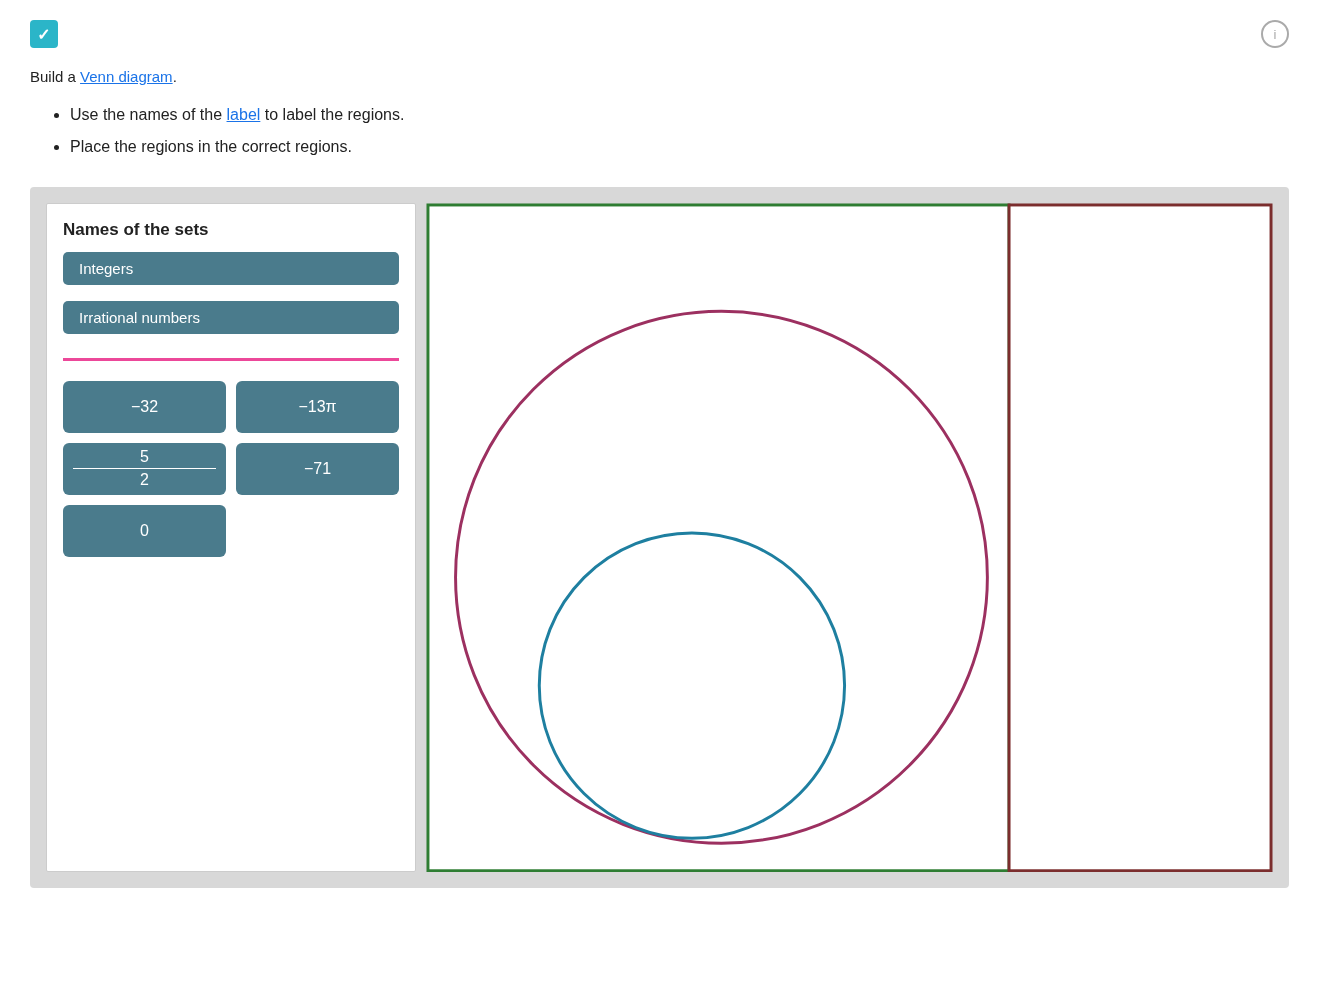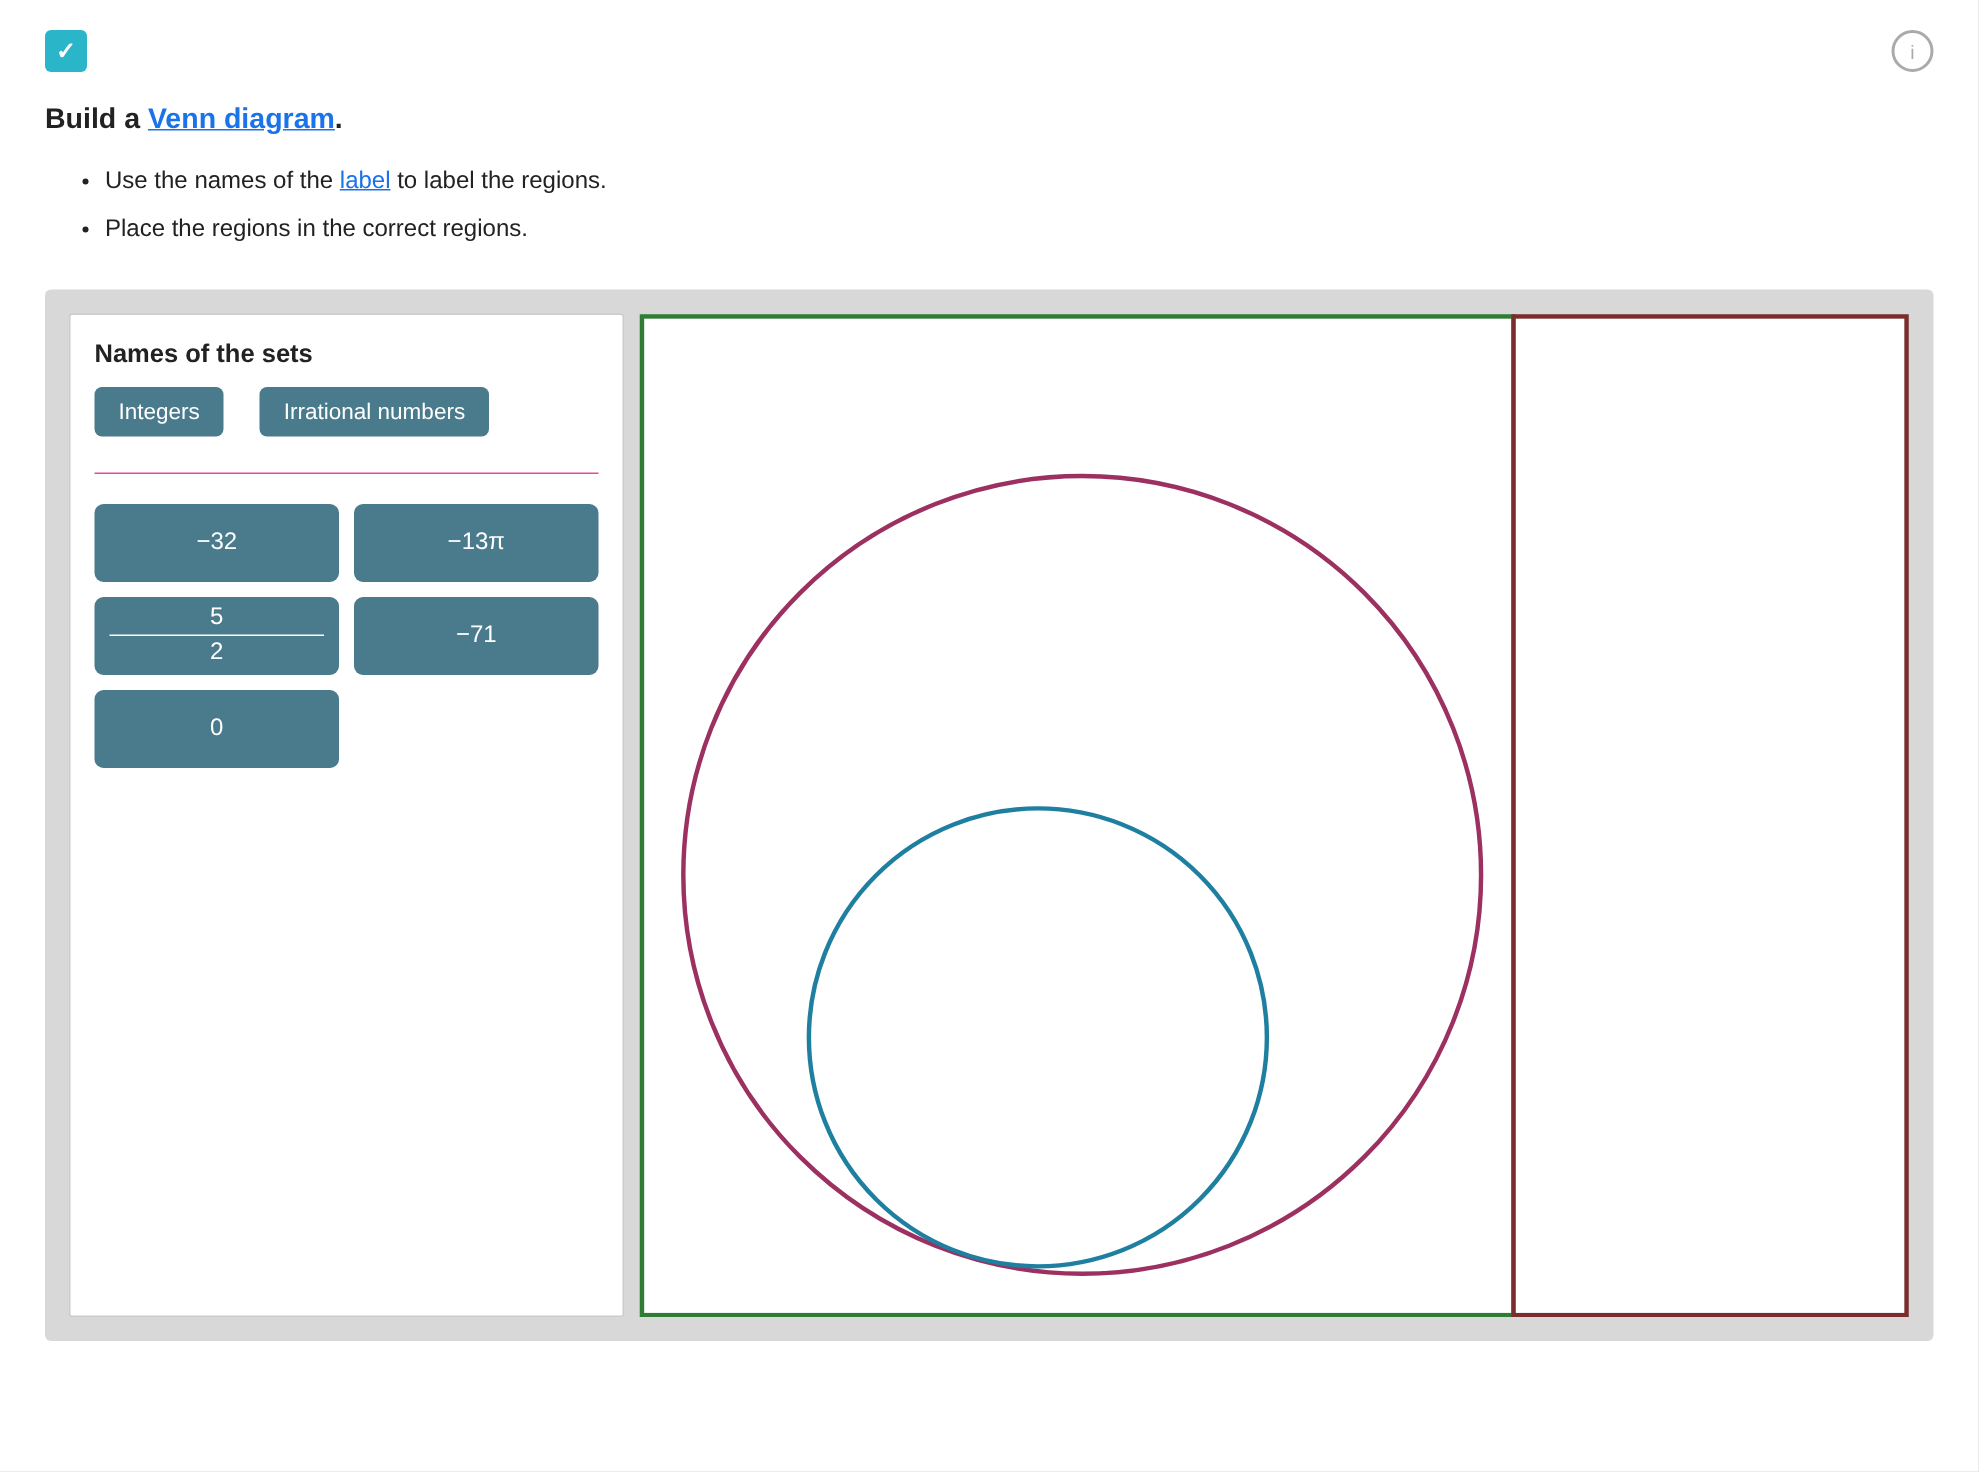--- a/index.html
+++ b/index.html
@@ -34,24 +34,23 @@
       border: 2px solid #aaa;
       border-radius: 50%;
       display: flex;
       align-items: center;
       justify-content: center;
       color: #aaa;
       font-size: 13px;
       margin-left: auto;
     }
     .instructions {
-      font-size: 19px;
+      font-size: 15px;
       margin-bottom: 10px;
       line-height: 1.5;
-      font-weight: bold;
     }
     .instructions a {
       color: #1a73e8;
       text-decoration: underline;
     }
     .bullet-list {
       list-style: disc;
       padding-left: 40px;
       font-size: 16px;
       line-height: 2;
@@ -73,21 +72,21 @@
       flex-shrink: 0;
       background: #fff;
       border: 1px solid #ccc;
       border-radius: 2px;
       padding: 16px;
       display: flex;
       flex-direction: column;
       gap: 0;
     }
     .panel-section {
-      border-bottom: 1px solid #ec4899;
+      border-bottom: 3px solid #ec4899;
       padding-bottom: 16px;
       margin-bottom: 16px;
     }
     .panel-section:last-child {
       border-bottom: none;
       margin-bottom: 0;
     }
     .section-title {
       font-size: 17px;
       font-weight: 600;
@@ -100,22 +99,22 @@
       color: #fff;
       border-radius: 5px;
       padding: 8px 16px;
       font-size: 15px;
       margin-bottom: 8px;
       cursor: grab;
       user-select: none;
     }
     .sets-list {
       display: flex;
-      flex-direction: row;
-      gap: 24px;
+      flex-direction: column;
+      gap: 8px;
     }
     .numbers-grid {
       display: grid;
       grid-template-columns: 1fr 1fr;
       gap: 10px;
       margin-top: 4px;
     }
     .num-btn {
       background: #4a7b8c;
       color: #fff;

